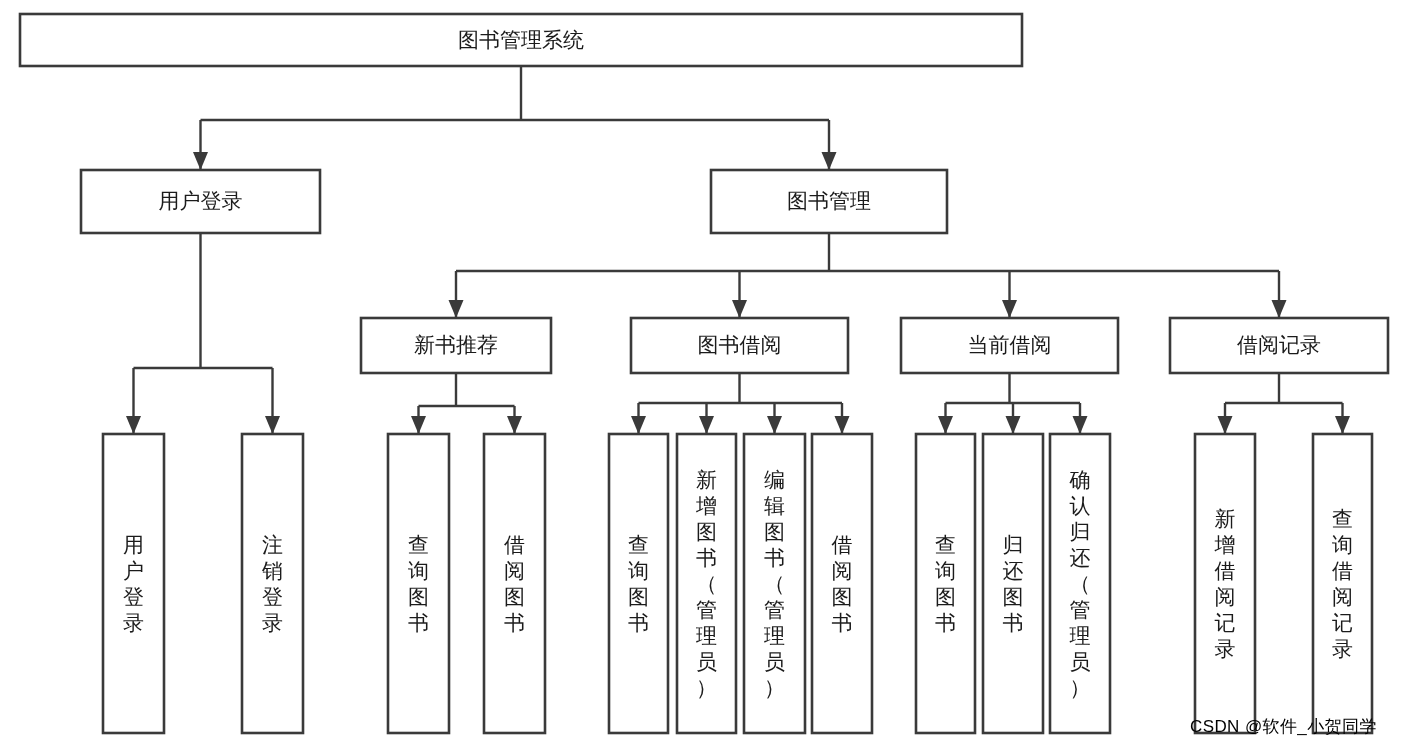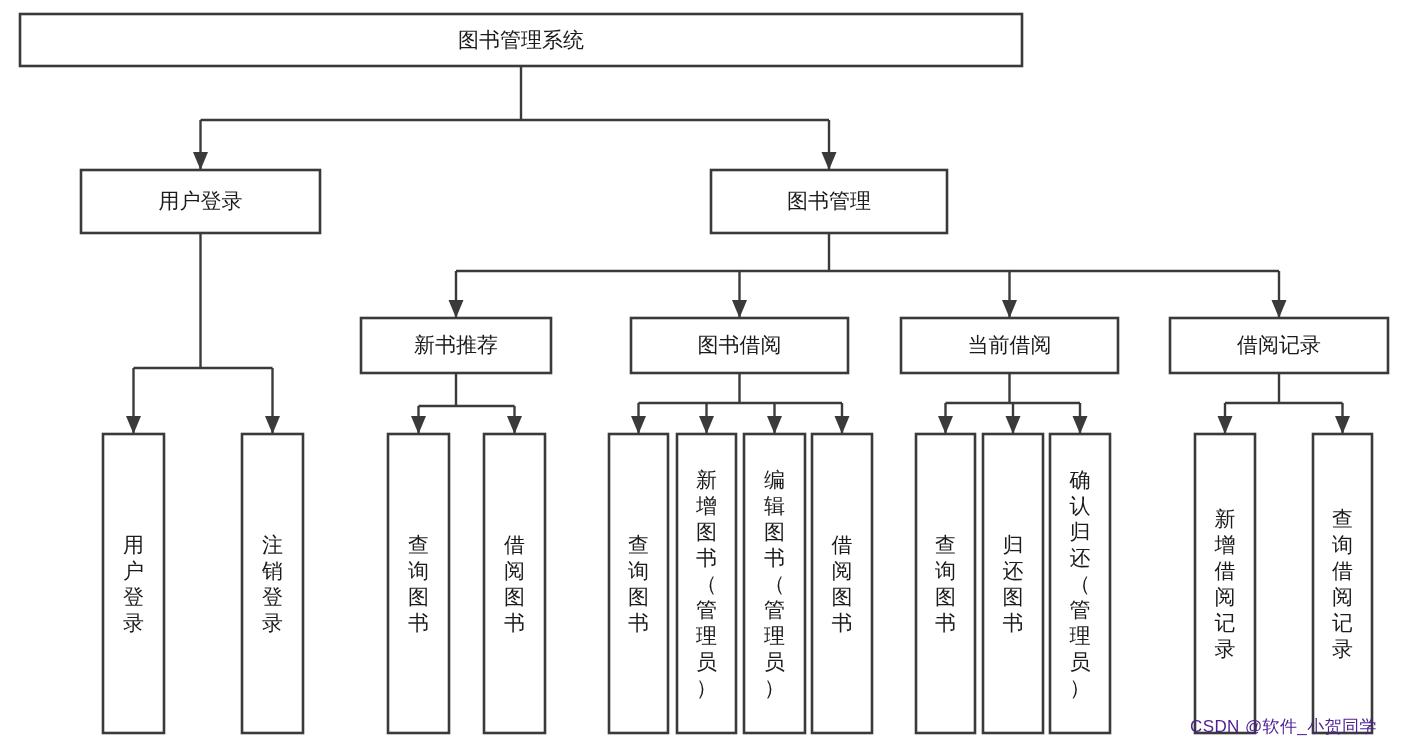--- a/index.html
+++ b/index.html
@@ -52,21 +52,21 @@
   .node-label-v {
     font-family: "Liberation Sans", "DejaVu Sans", sans-serif;
     font-size: 21px;
     fill: #1b1b1b;
     text-anchor: middle;
   }
   .watermark-text {
     position: absolute;
     font-family: "Liberation Sans", "DejaVu Sans", sans-serif;
     font-size: 17px;
-    color: #4c1d95;
+    color: #000000;
     white-space: nowrap;
     left: 1190px;
     top: 715px;
     pointer-events: none;
     letter-spacing: 0.4px;
   }
 </style>
 </head>
 <body>
 

